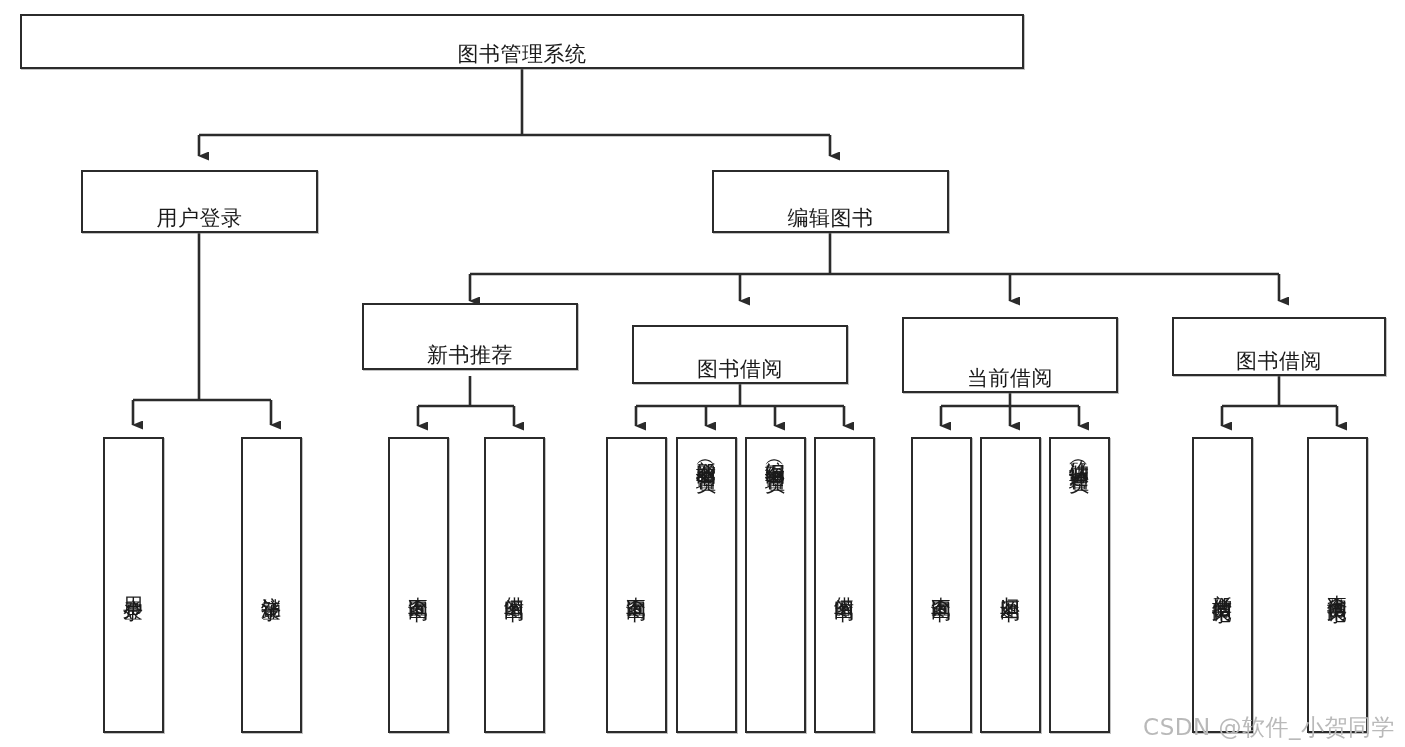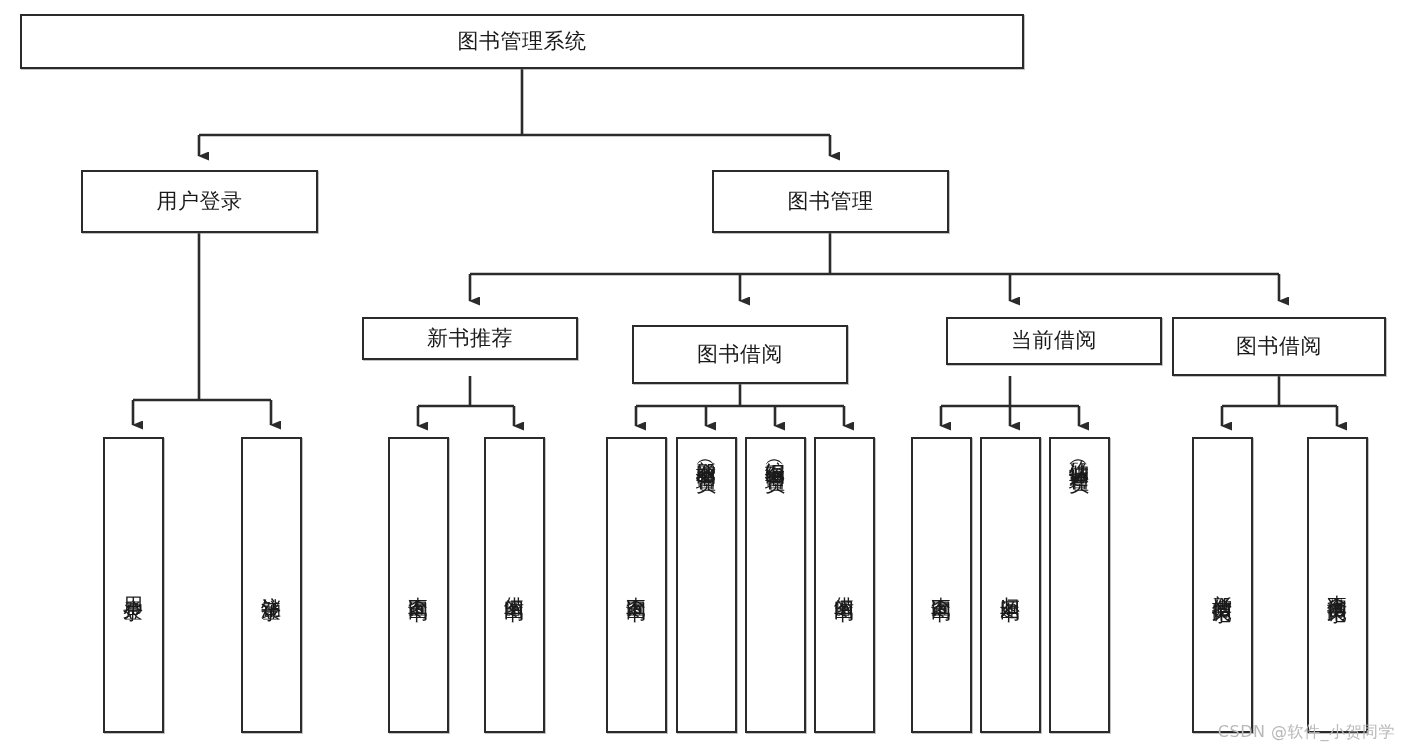--- a/index.html
+++ b/index.html
@@ -20,21 +20,21 @@
     width: 1405px;
     height: 747px;
   }
   .node-box {
     position: absolute;
     box-sizing: border-box;
     background: #ffffff;
     border: 2.5px solid #2b2b2b;
     box-shadow: 1px 1px 0 0 rgba(120,120,120,0.45);
     display: flex;
-    align-items: center;
+    align-items: flex-end;
     justify-content: center;
   }
   .node-label-h {
     font-size: 21px;
     color: #1a1a1a;
     line-height: 1.2;
     white-space: nowrap;
     letter-spacing: 0.5px;
     user-select: none;
   }
@@ -61,21 +61,21 @@
     position: absolute;
     left: 0; top: 0;
     width: 1405px;
     height: 747px;
     pointer-events: none;
   }
   #watermark {
     position: absolute;
     right: 10px;
     bottom: 4px;
-    font-size: 16px;
+    font-size: 23px;
     color: #b9b9b9;
     letter-spacing: 0.5px;
     white-space: nowrap;
     user-select: none;
   }
 </style>
 </head>
 <body>
 
 <div id="diagram-root">
@@ -133,30 +133,30 @@
   </svg>
 
   <div class="node-box" style="left:20px; top:14px; width:1004px; height:55px;">
     <span class="node-label-h">图书管理系统</span>
   </div>
 
   <div class="node-box" style="left:81px; top:170px; width:237px; height:63px;">
     <span class="node-label-h">用户登录</span>
   </div>
   <div class="node-box" style="left:712px; top:170px; width:237px; height:63px;">
-    <span class="node-label-h">图书管理</span>
-  </div>
-
-  <div class="node-box" style="left:362px; top:317px; width:216px; height:43px;">
+    <span class="node-label-h">编辑图书</span>
+  </div>
+
+  <div class="node-box" style="left:362px; top:303px; width:216px; height:67px;">
     <span class="node-label-h">新书推荐</span>
   </div>
   <div class="node-box" style="left:632px; top:317px; width:216px; height:59px;margin-top:8px;">
     <span class="node-label-h">图书借阅</span>
   </div>
-  <div class="node-box" style="left:902px; top:317px; width:216px; height:48px;margin-left:44px;">
+  <div class="node-box" style="left:902px; top:317px; width:216px; height:76px;">
     <span class="node-label-h">当前借阅</span>
   </div>
   <div class="node-box" style="left:1172px; top:317px; width:214px; height:59px;">
     <span class="node-label-h">图书借阅</span>
   </div>
 
   <div class="node-box leaf-box center-v" style="left:103px; top:437px; width:61px; height:296px;">
     <span class="node-label-v">用户登录</span>
   </div>
   <div class="node-box leaf-box center-v" style="left:241px; top:437px; width:61px; height:296px;">

